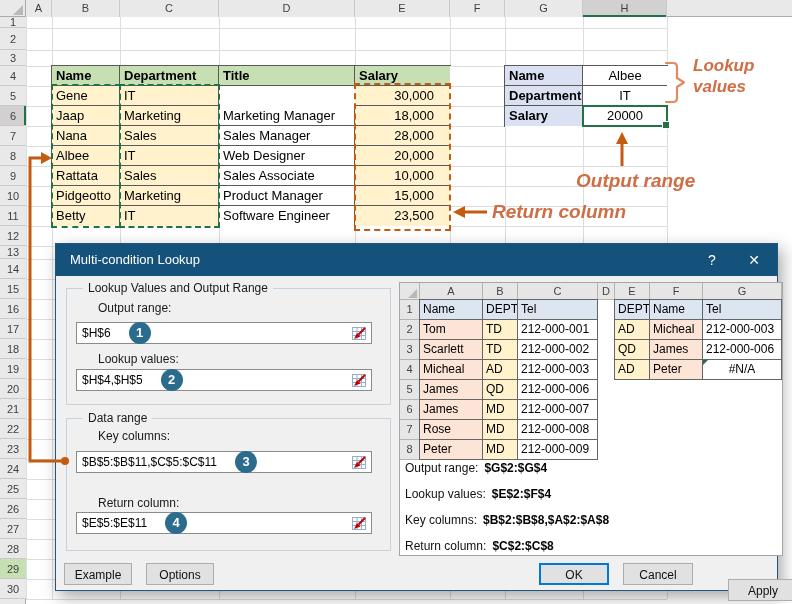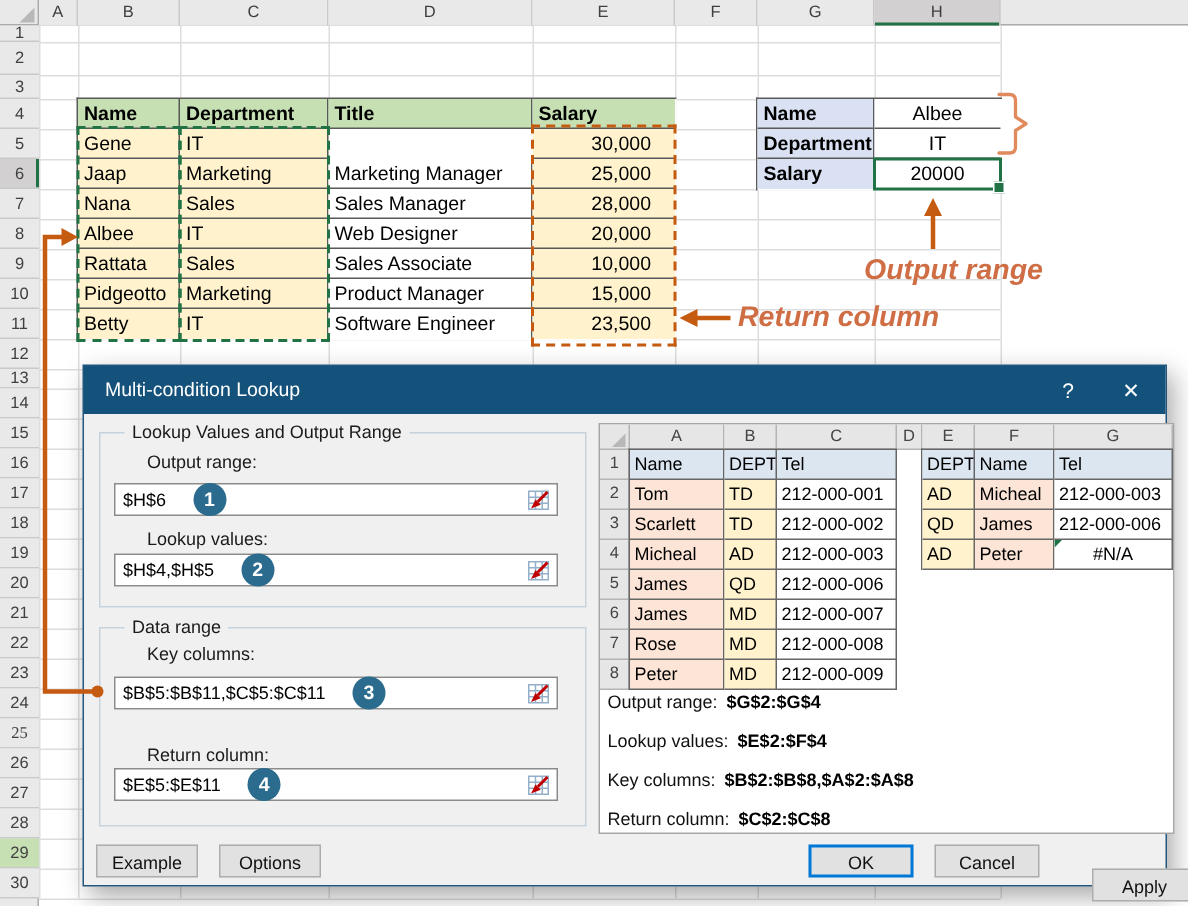--- a/index.html
+++ b/index.html
@@ -145,21 +145,21 @@
       <div class="tc h" style="left: 0px; top: 0px; width: 68px; height: 20px;">Name</div>
       <div class="tc h" style="left: 68px; top: 0px; width: 99px; height: 20px;">Department</div>
       <div class="tc h" style="left: 167px; top: 0px; width: 136px; height: 20px;">Title</div>
       <div class="tc h" style="left: 303px; top: 0px; width: 95px; height: 20px; border-right: none;">Salary</div>
       <div class="tc bg-y" style="left: 0px; top: 20px; width: 68px; height: 20px;">Gene</div>
       <div class="tc bg-y" style="left: 68px; top: 20px; width: 99px; height: 20px;">IT</div>
       <div class="tc bg-y num" style="left: 303px; top: 20px; width: 95px; height: 20px; border-right: none;">30,000</div>
       <div class="tc bg-y" style="left: 0px; top: 40px; width: 68px; height: 20px;">Jaap</div>
       <div class="tc bg-y" style="left: 68px; top: 40px; width: 99px; height: 20px;">Marketing</div>
       <div class="tc bg-w" style="left: 167px; top: 40px; width: 136px; height: 20px;">Marketing Manager</div>
-      <div class="tc bg-y num" style="left: 303px; top: 40px; width: 95px; height: 20px; border-right: none;">25,000</div>
+      <div class="tc bg-y num" style="left: 303px; top: 40px; width: 95px; height: 20px; border-right: none;">18,000</div>
       <div class="tc bg-y" style="left: 0px; top: 60px; width: 68px; height: 20px;">Nana</div>
       <div class="tc bg-y" style="left: 68px; top: 60px; width: 99px; height: 20px;">Sales</div>
       <div class="tc bg-w" style="left: 167px; top: 60px; width: 136px; height: 20px;">Sales Manager</div>
       <div class="tc bg-y num" style="left: 303px; top: 60px; width: 95px; height: 20px; border-right: none;">28,000</div>
       <div class="tc bg-y" style="left: 0px; top: 80px; width: 68px; height: 20px;">Albee</div>
       <div class="tc bg-y" style="left: 68px; top: 80px; width: 99px; height: 20px;">IT</div>
       <div class="tc bg-w" style="left: 167px; top: 80px; width: 136px; height: 20px;">Web Designer</div>
       <div class="tc bg-y num" style="left: 303px; top: 80px; width: 95px; height: 20px; border-right: none;">20,000</div>
       <div class="tc bg-y" style="left: 0px; top: 100px; width: 68px; height: 20px;">Rattata</div>
       <div class="tc bg-y" style="left: 68px; top: 100px; width: 99px; height: 20px;">Sales</div>
@@ -185,20 +185,24 @@
     </div>
 
   <div class="dash-g" style="left:51px;top:84px;width:70px;height:144px;"></div>
   <div class="dash-g" style="left:119px;top:84px;width:101px;height:144px;"></div>
   <div class="dash-o" style="left:354px;top:83px;width:97px;height:148px;"></div>
 
   <div id="selcell">
       <div class="hdl"></div>
     </div>
 
+  <div class="note" id="note-lookup">
+    <div>Lookup</div>
+    <div>values</div>
+  </div>
   <div class="note" id="note-output">Output range</div>
   <div class="note" id="note-return">Return column</div>
 
   <div id="dialog">
     <div id="dlg-title">
       <span>Multi-condition Lookup</span>
     </div>
     <div class="cap-btn" id="dlg-help">?</div>
     <div class="cap-btn" id="dlg-close">✕</div>
 
@@ -382,19 +386,19 @@
     <div class="rh" style="top: 279px; height: 20px; line-height: 20px;">15</div>
     <div class="rh" style="top: 299px; height: 20px; line-height: 20px;">16</div>
     <div class="rh" style="top: 319px; height: 20px; line-height: 20px;">17</div>
     <div class="rh" style="top: 339px; height: 20px; line-height: 20px;">18</div>
     <div class="rh" style="top: 359px; height: 20px; line-height: 20px;">19</div>
     <div class="rh" style="top: 379px; height: 20px; line-height: 20px;">20</div>
     <div class="rh" style="top: 399px; height: 20px; line-height: 20px;">21</div>
     <div class="rh" style="top: 419px; height: 20px; line-height: 20px;">22</div>
     <div class="rh" style="top: 439px; height: 20px; line-height: 20px;">23</div>
     <div class="rh" style="top: 459px; height: 20px; line-height: 20px;">24</div>
-    <div class="rh" style="top: 479px; height: 20px; line-height: 20px; font-family: Liberation Serif, serif;">25</div>
+    <div class="rh" style="top: 479px; height: 20px; line-height: 20px;">25</div>
     <div class="rh" style="top: 499px; height: 20px; line-height: 20px;">26</div>
     <div class="rh" style="top: 519px; height: 20px; line-height: 20px;">27</div>
     <div class="rh" style="top: 539px; height: 20px; line-height: 20px;">28</div>
     <div class="rh hl" style="top: 559px; height: 20px; line-height: 20px;">29</div>
     <div class="rh" style="top: 579px; height: 20px; line-height: 20px;">30</div>
   </div>
 
 </body></html>

